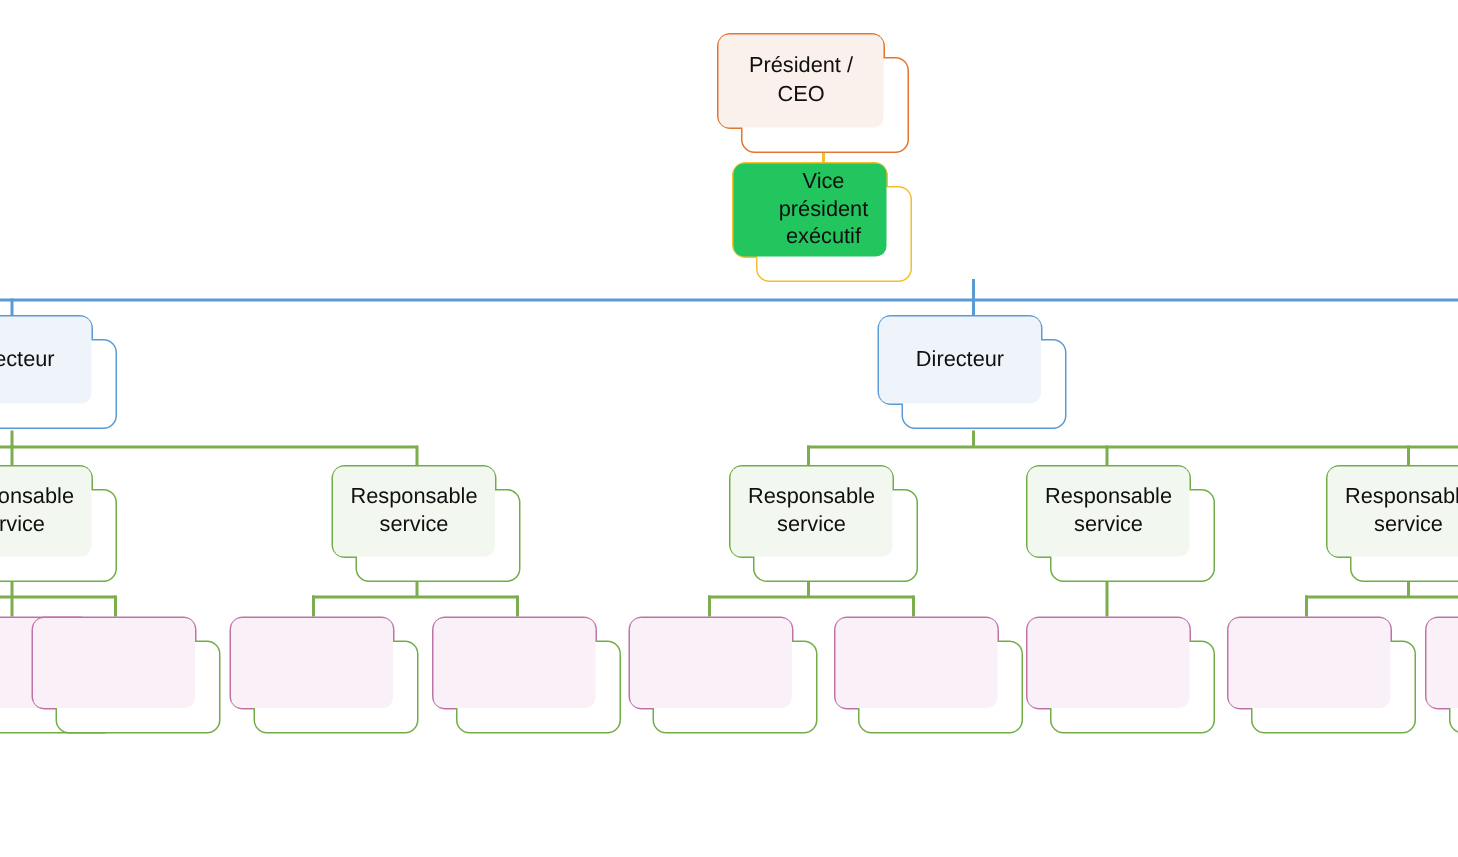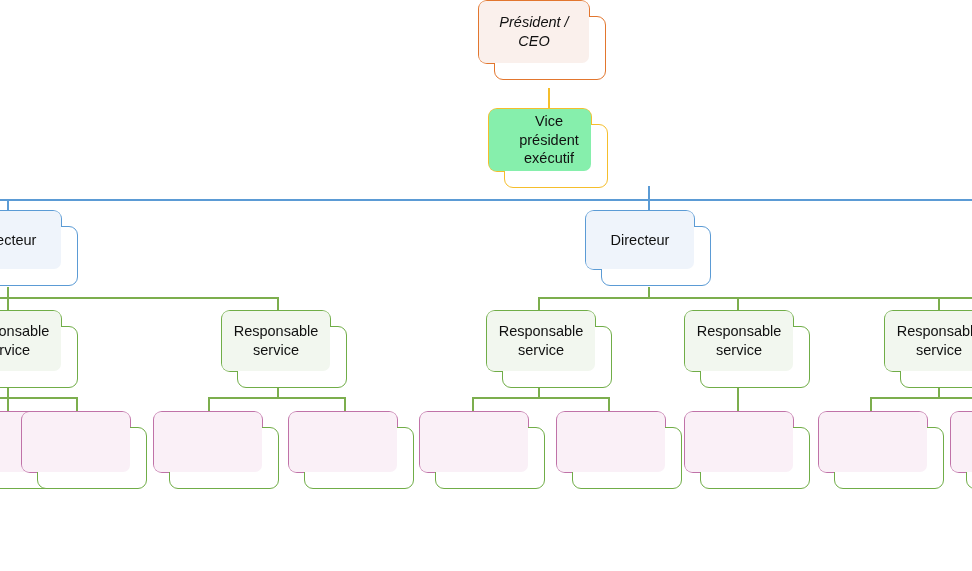--- a/index.html
+++ b/index.html
@@ -79,21 +79,21 @@
     white-space: pre-line;
   }
 
   
   .n-orange .shadow { background: #E2762E; }
   .n-orange .front  { border-color: #E2762E; }
   .n-orange .inner  { background: #FAF0EC; }
 
   .n-yellow .shadow { background: #F5BE2C; }
   .n-yellow .front  { border-color: #F5BE2C; }
-  .n-yellow .inner  { background: #86efac; padding-left: 24px; }
+  .n-yellow .inner  { background: #22c55e; padding-left: 24px; }
 
   .n-blue .shadow { background: #5B9BD5; }
   .n-blue .front  { border-color: #5B9BD5; }
   .n-blue .inner  { background: #EFF4FB; }
 
   .n-green .shadow { background: #70AD47; }
   .n-green .front  { border-color: #70AD47; }
   .n-green .inner  { background: #F2F7EF; }
 
   .n-purple .shadow { background: #C072A8; }
@@ -142,21 +142,21 @@
   <div class="line h green" style="left:472px; top:397px; width:137px;"></div>
   <div class="line v green" style="left:472px; top:397px; height:14px;"></div>
   <div class="line v green" style="left:608px; top:397px; height:14px;"></div>
 
   <div class="line v green" style="left:737px; top:387px; height:24px;"></div>
 
   <div class="line v green" style="left:938px; top:387px; height:11px;"></div>
   <div class="line h green" style="left:870px; top:397px; width:102px;"></div>
   <div class="line v green" style="left:870px; top:397px; height:14px;"></div>
 
-  <div class="node n-orange" style="left:478px; top:0; width:112px; height:64px;font-style:italic;">
+  <div class="node n-orange" style="left:478px; top:22px; width:112px; height:64px;">
     <div class="shadow"></div>
     <div class="front">
       <div class="inner">
         <span class="label">Président /
 CEO</span>
       </div>
     </div>
   </div>
 
   <div class="node n-yellow" style="left:488px; top:108px; width:104px; height:64px;">

